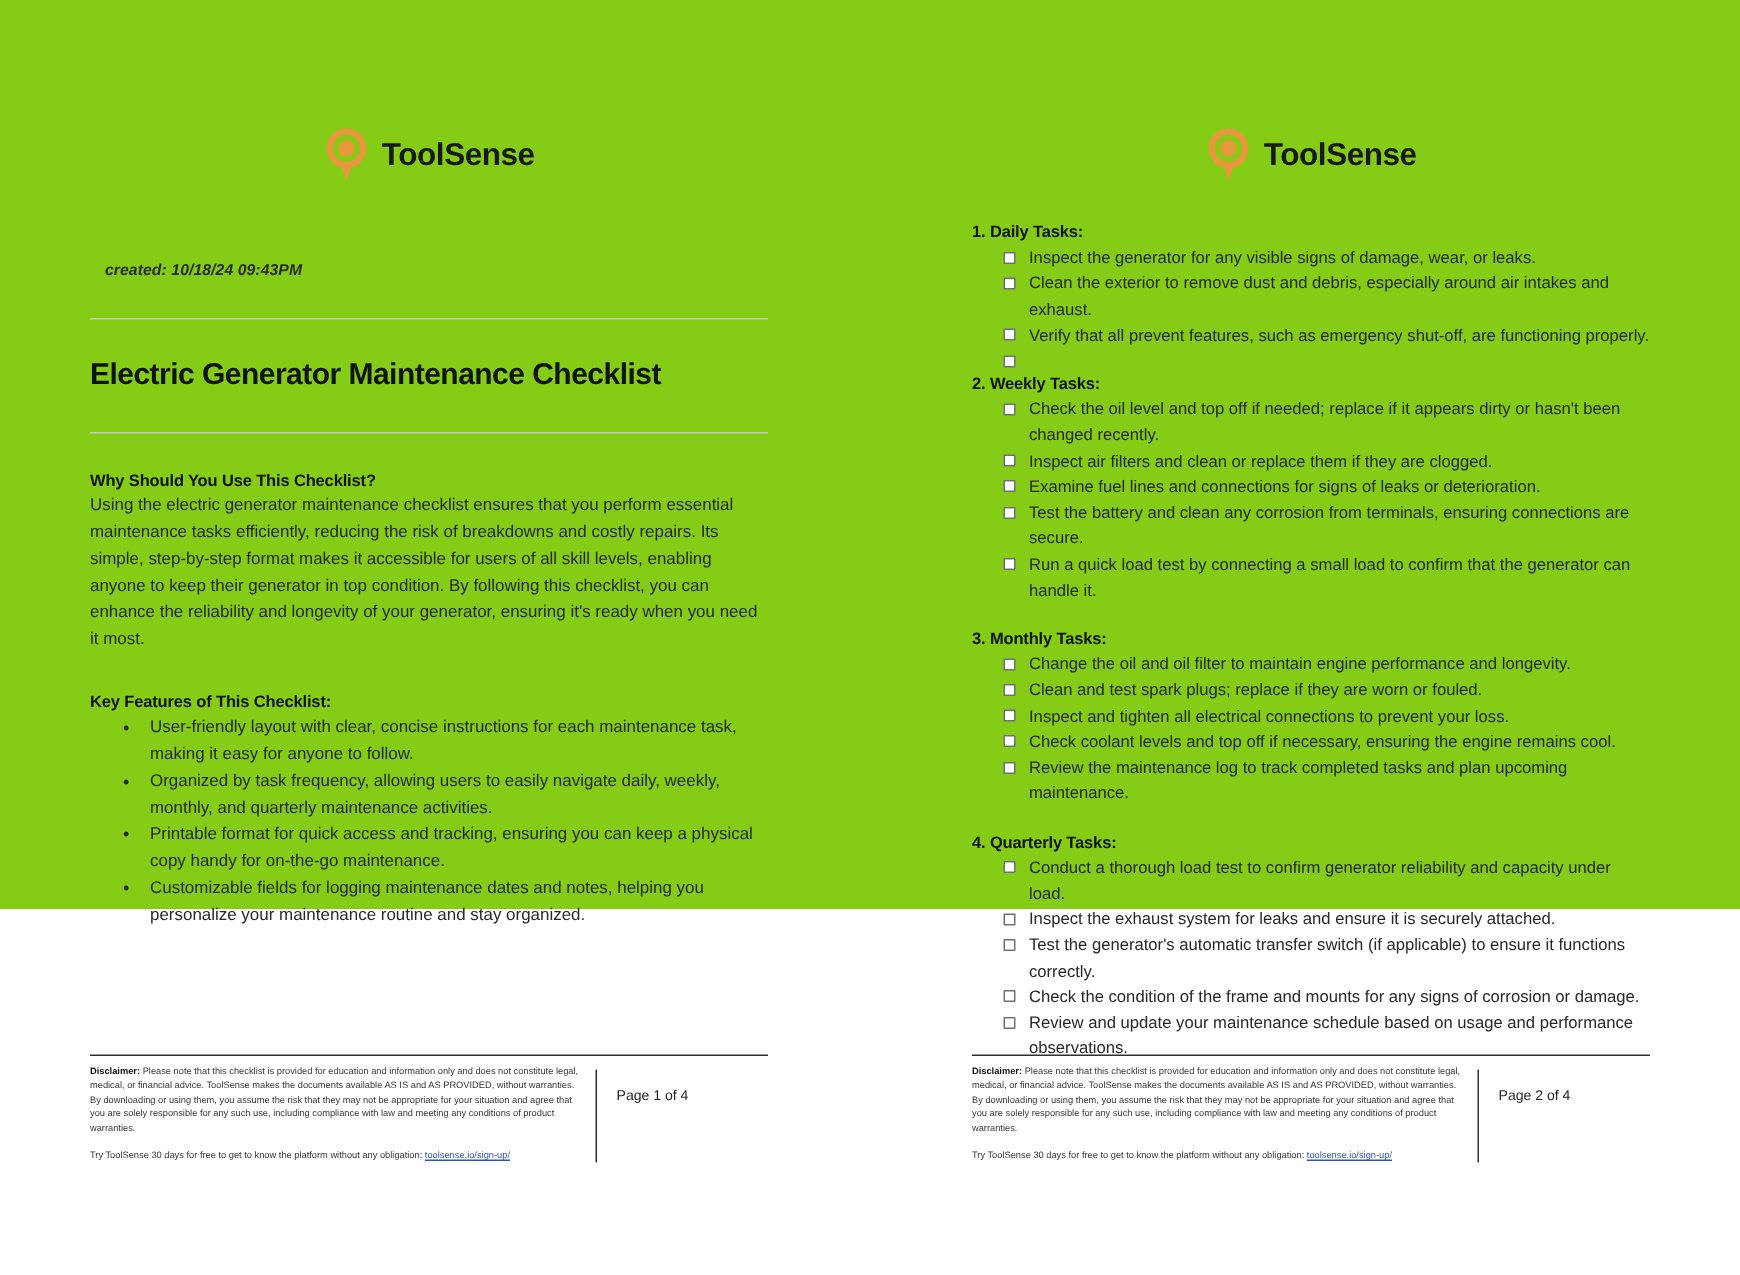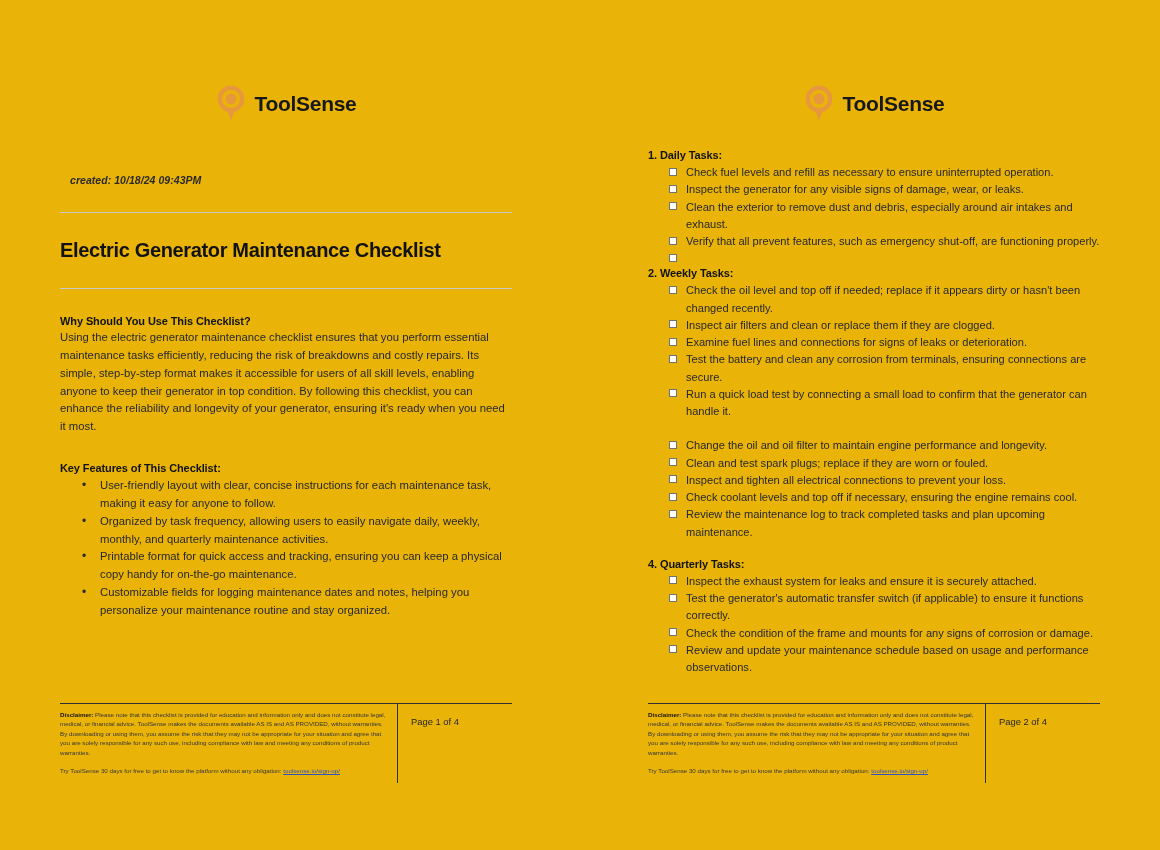--- a/index.html
+++ b/index.html
@@ -17,22 +17,22 @@
   .viewer {
     position: relative;
     width: 1160px;
     height: 850px;
     display: flex;
     flex-direction: row;
   }
   .page {
     position: relative;
     width: 580px;
-    height: 850px;
-    background: #eab308;
+    height: 606px;
+    background: #84cc16;
     box-sizing: border-box;
   }
   .page-inner {
     position: absolute;
     left: 60px;
     top: 0;
     width: 452px;
     height: 850px;
   }
   .page.right .page-inner {
@@ -168,20 +168,21 @@
   
   .footer {
     position: absolute;
     left: 60px;
     top: 703px;
     width: 452px;
     display: flex;
     flex-direction: row;
     border-top: 1.1px solid #2f3033;
     box-sizing: border-box;
+    align-items: center;
   }
   .page.right .footer { left: 68px; }
   .footer-left {
     width: 337px;
     padding: 6px 8px 8px 0;
     box-sizing: border-box;
   }
   .footer-right {
     flex: 1;
     border-left: 1.1px solid #2f3033;
@@ -267,52 +268,53 @@
         <svg class="logo-mark" viewBox="0 0 30 38">
           <path d="M15 1.6 C7.6 1.6 1.7 7.5 1.7 14.9 C1.7 21.2 6.0 26.5 11.8 27.9 L15 36.4 L18.2 27.9 C24.0 26.5 28.3 21.2 28.3 14.9 C28.3 7.5 22.4 1.6 15 1.6 Z M15 23.9 C10.0 23.9 6.0 19.9 6.0 14.9 C6.0 9.9 10.0 5.9 15 5.9 C20.0 5.9 24.0 9.9 24.0 14.9 C24.0 19.9 20.0 23.9 15 23.9 Z" fill="#E8983C"></path>
           <circle cx="15" cy="14.9" r="5.6" fill="#E8983C"></circle>
         </svg>
         <span class="logo-text">ToolSense</span>
       </div>
 
       <div class="task-group first">
         <div class="task-group-title">1. Daily Tasks:</div>
         <ul class="tasks">
-          <li><span class="cbox"></span><span>Check fuel levels and refill as necessary to ensure uninterrupted operation.</span></li>
           <li><span class="cbox"></span><span>Inspect the generator for any visible signs of damage, wear, or leaks.</span></li>
           <li><span class="cbox"></span><span>Clean the exterior to remove dust and debris, especially around air intakes and exhaust.</span></li>
           <li><span class="cbox"></span><span>Verify that all prevent features, such as emergency shut-off, are functioning properly.</span></li>
           <li><span class="cbox"></span></li>
         </ul>
       </div>
 
       <div class="task-group">
         <div class="task-group-title">2. Weekly Tasks:</div>
         <ul class="tasks">
           <li><span class="cbox"></span><span>Check the oil level and top off if needed; replace if it appears dirty or hasn't been changed recently.</span></li>
           <li><span class="cbox"></span><span>Inspect air filters and clean or replace them if they are clogged.</span></li>
           <li><span class="cbox"></span><span>Examine fuel lines and connections for signs of leaks or deterioration.</span></li>
           <li><span class="cbox"></span><span>Test the battery and clean any corrosion from terminals, ensuring connections are secure.</span></li>
           <li><span class="cbox"></span><span>Run a quick load test by connecting a small load to confirm that the generator can handle it.</span></li>
         </ul>
       </div>
 
       <div class="task-group">
+        <div class="task-group-title">3. Monthly Tasks:</div>
         <ul class="tasks">
           <li><span class="cbox"></span><span>Change the oil and oil filter to maintain engine performance and longevity.</span></li>
           <li><span class="cbox"></span><span>Clean and test spark plugs; replace if they are worn or fouled.</span></li>
           <li><span class="cbox"></span><span>Inspect and tighten all electrical connections to prevent your loss.</span></li>
           <li><span class="cbox"></span><span>Check coolant levels and top off if necessary, ensuring the engine remains cool.</span></li>
           <li><span class="cbox"></span><span>Review the maintenance log to track completed tasks and plan upcoming maintenance.</span></li>
         </ul>
       </div>
 
       <div class="task-group">
         <div class="task-group-title">4. Quarterly Tasks:</div>
         <ul class="tasks">
+          <li><span class="cbox"></span><span>Conduct a thorough load test to confirm generator reliability and capacity under load.</span></li>
           <li><span class="cbox"></span><span>Inspect the exhaust system for leaks and ensure it is securely attached.</span></li>
           <li><span class="cbox"></span><span>Test the generator's automatic transfer switch (if applicable) to ensure it functions correctly.</span></li>
           <li><span class="cbox"></span><span>Check the condition of the frame and mounts for any signs of corrosion or damage.</span></li>
           <li><span class="cbox"></span><span>Review and update your maintenance schedule based on usage and performance observations.</span></li>
         </ul>
       </div>
 
     </div>
 
     <div class="footer">

